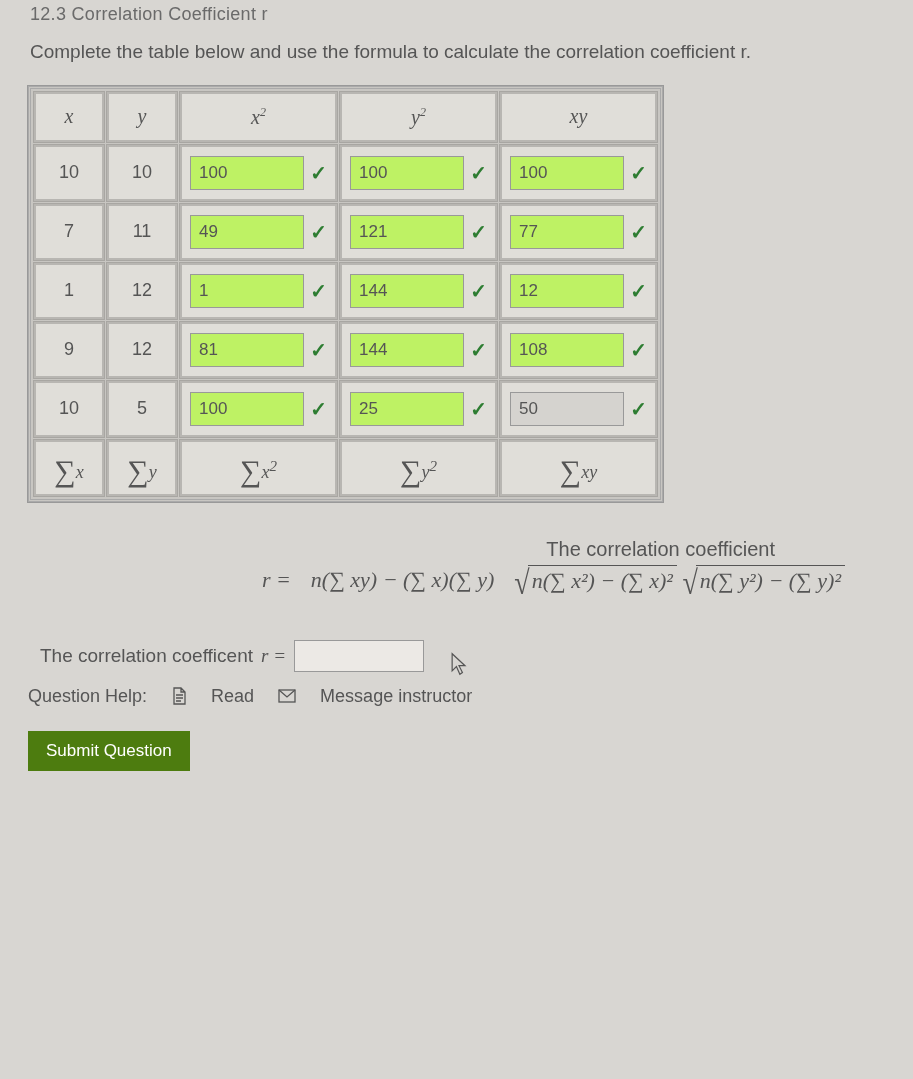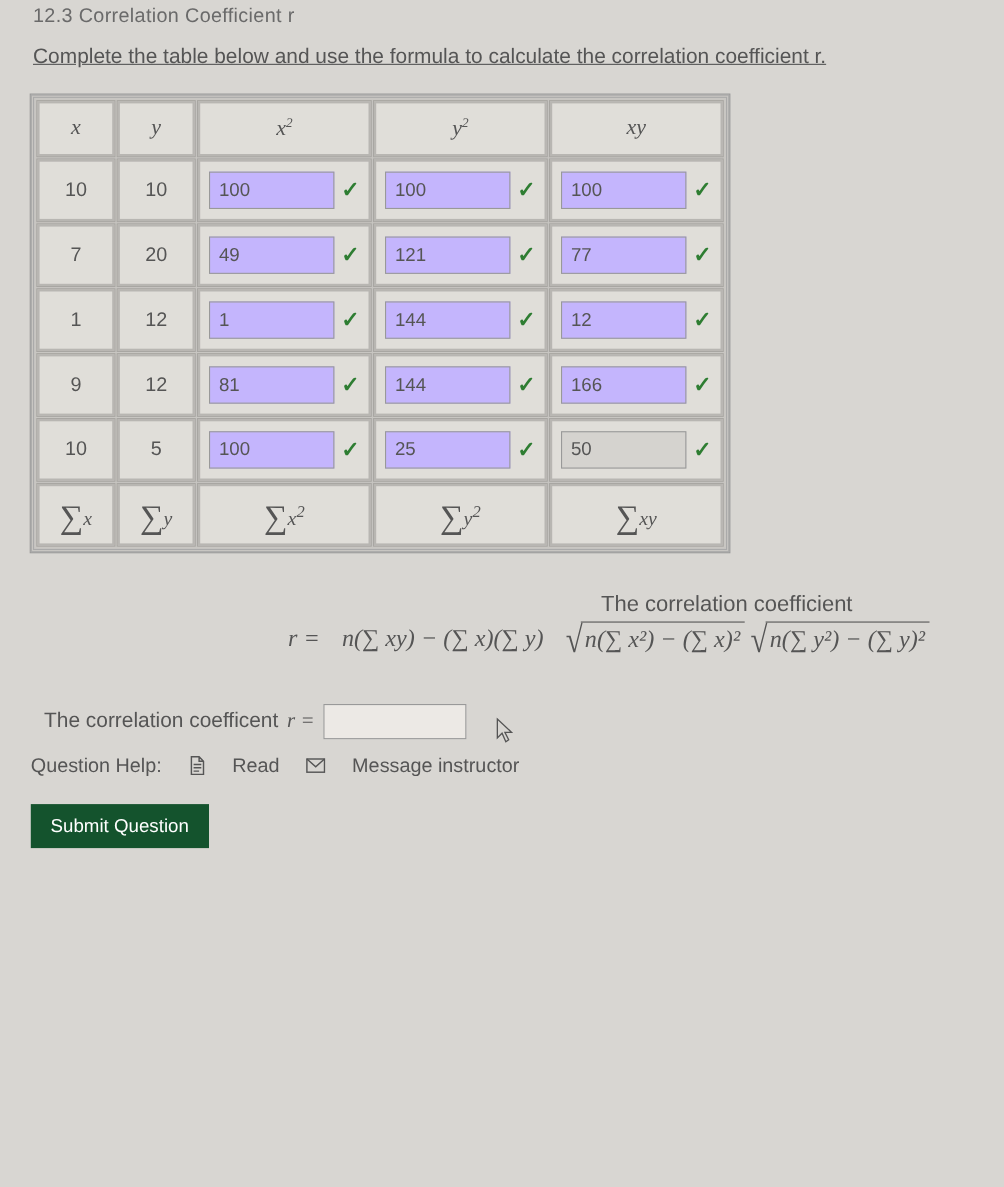--- a/index.html
+++ b/index.html
@@ -16,21 +16,20 @@
       font-size: 18px;
       color: #6a6a6a;
       padding: 4px 30px 8px;
       letter-spacing: 0.3px;
     }
     .instruction {
       font-size: 19px;
       color: #555;
       padding: 6px 30px 20px;
       line-height: 1.4;
-      text-decoration: underline;
     }
     .content { padding: 0 28px; }
     table.data {
       border-collapse: separate;
       border-spacing: 3px;
       background: #c8c6c2;
       border: 3px double #aaa;
       outline: 1px solid #999;
     }
     table.data th, table.data td {
@@ -54,21 +53,21 @@
     .col-y { width: 70px; }
     .col-wide { width: 157px; }
     table.data td { height: 56px; font-size: 18px; color: #555; }
     .val-cell { padding: 6px; }
     .input-wrap {
       display: flex; align-items: center; justify-content: flex-start;
       gap: 6px; padding: 6px 8px;
     }
     .ans-box {
       border: 1.5px solid #999;
-      background: #c4b5fd;
+      background: #bef264;
       height: 34px;
       flex: 1;
       min-width: 90px;
       display: flex; align-items: center; padding: 0 8px;
       font-size: 17px; color: #555;
     }
     .ans-box.hl { background: #d5d3cf; }
     .check { color: #2e7d32; font-size: 20px; font-weight: bold; }
     .sum-row td {
       font-family: "Times New Roman", serif; font-size: 22px; font-style: italic;
@@ -105,21 +104,21 @@
     }
     .round-note { font-size: 18px; color: #555; margin-bottom: 34px; }
     .help-line {
       font-size: 18px; color: #555; display: flex; align-items: center; gap: 24px;
       margin-bottom: 24px;
     }
     .help-icon { display:inline-flex; width:16px; height:18px; }
     .mail-icon { display:inline-flex; width:18px; height:14px; }
     .help-link { color: #555; }
     .submit-btn {
-      background: #14532d; color: #fff; border: none;
+      background: #4d7c0f; color: #fff; border: none;
       padding: 10px 18px; font-size: 17px; cursor: pointer;
     }
   </style>
 </head>
 <body>
 
 <div class="section-title">
   <span>12.3</span>
   <span>Correlation Coefficient r</span>
 </div>
@@ -155,21 +154,21 @@
       <td>
             <div class="input-wrap">
               <div class="ans-box">100</div>
               <span class="check">✓</span>
             </div>
           </td>
     </tr>
 
     <tr>
       <td class="val-cell">7</td>
-      <td class="val-cell">20</td>
+      <td class="val-cell">11</td>
       <td>
             <div class="input-wrap">
               <div class="ans-box">49</div>
               <span class="check">✓</span>
             </div>
           </td>
       <td>
             <div class="input-wrap">
               <div class="ans-box">121</div>
               <span class="check">✓</span>
@@ -216,21 +215,21 @@
             </div>
           </td>
       <td>
             <div class="input-wrap">
               <div class="ans-box">144</div>
               <span class="check">✓</span>
             </div>
           </td>
       <td>
             <div class="input-wrap">
-              <div class="ans-box">166</div>
+              <div class="ans-box">108</div>
               <span class="check">✓</span>
             </div>
           </td>
     </tr>
 
     <tr>
       <td class="val-cell">10</td>
       <td class="val-cell">5</td>
       <td>
             <div class="input-wrap">

